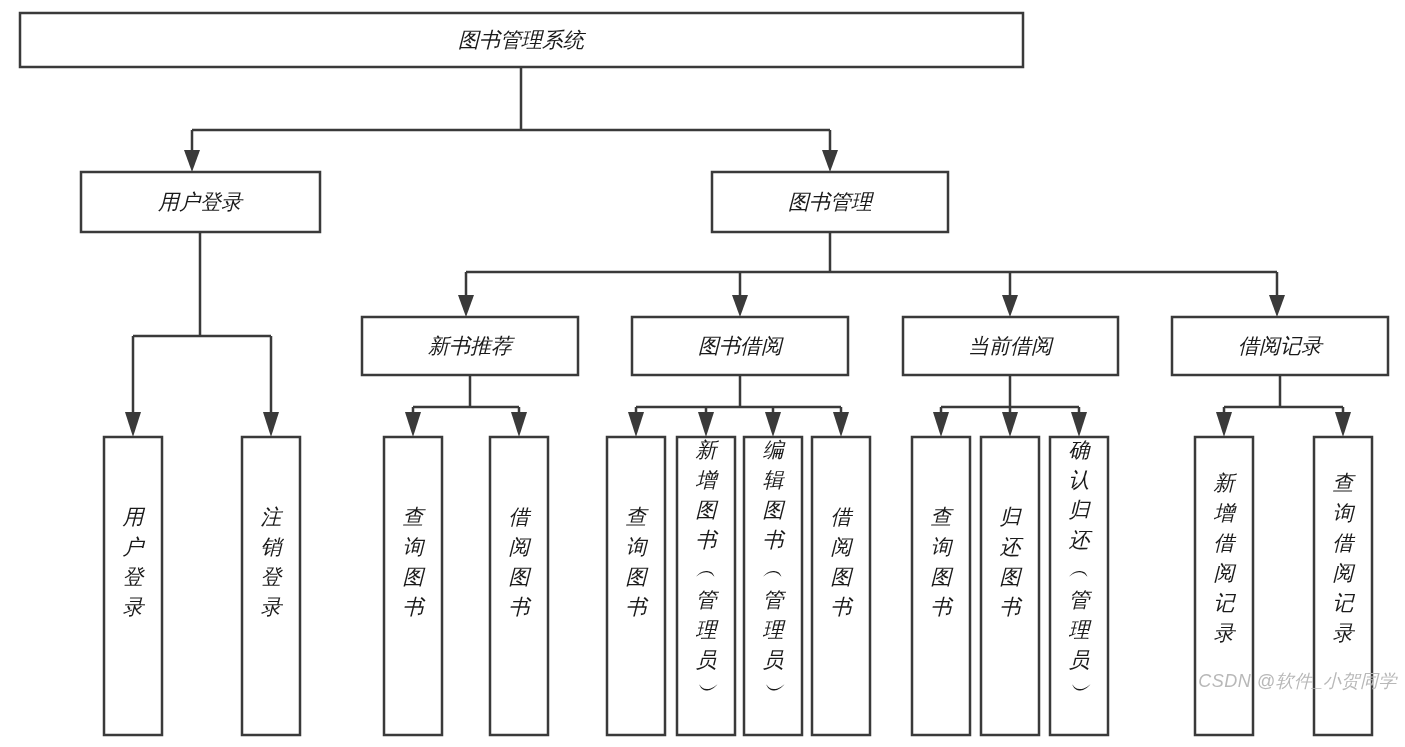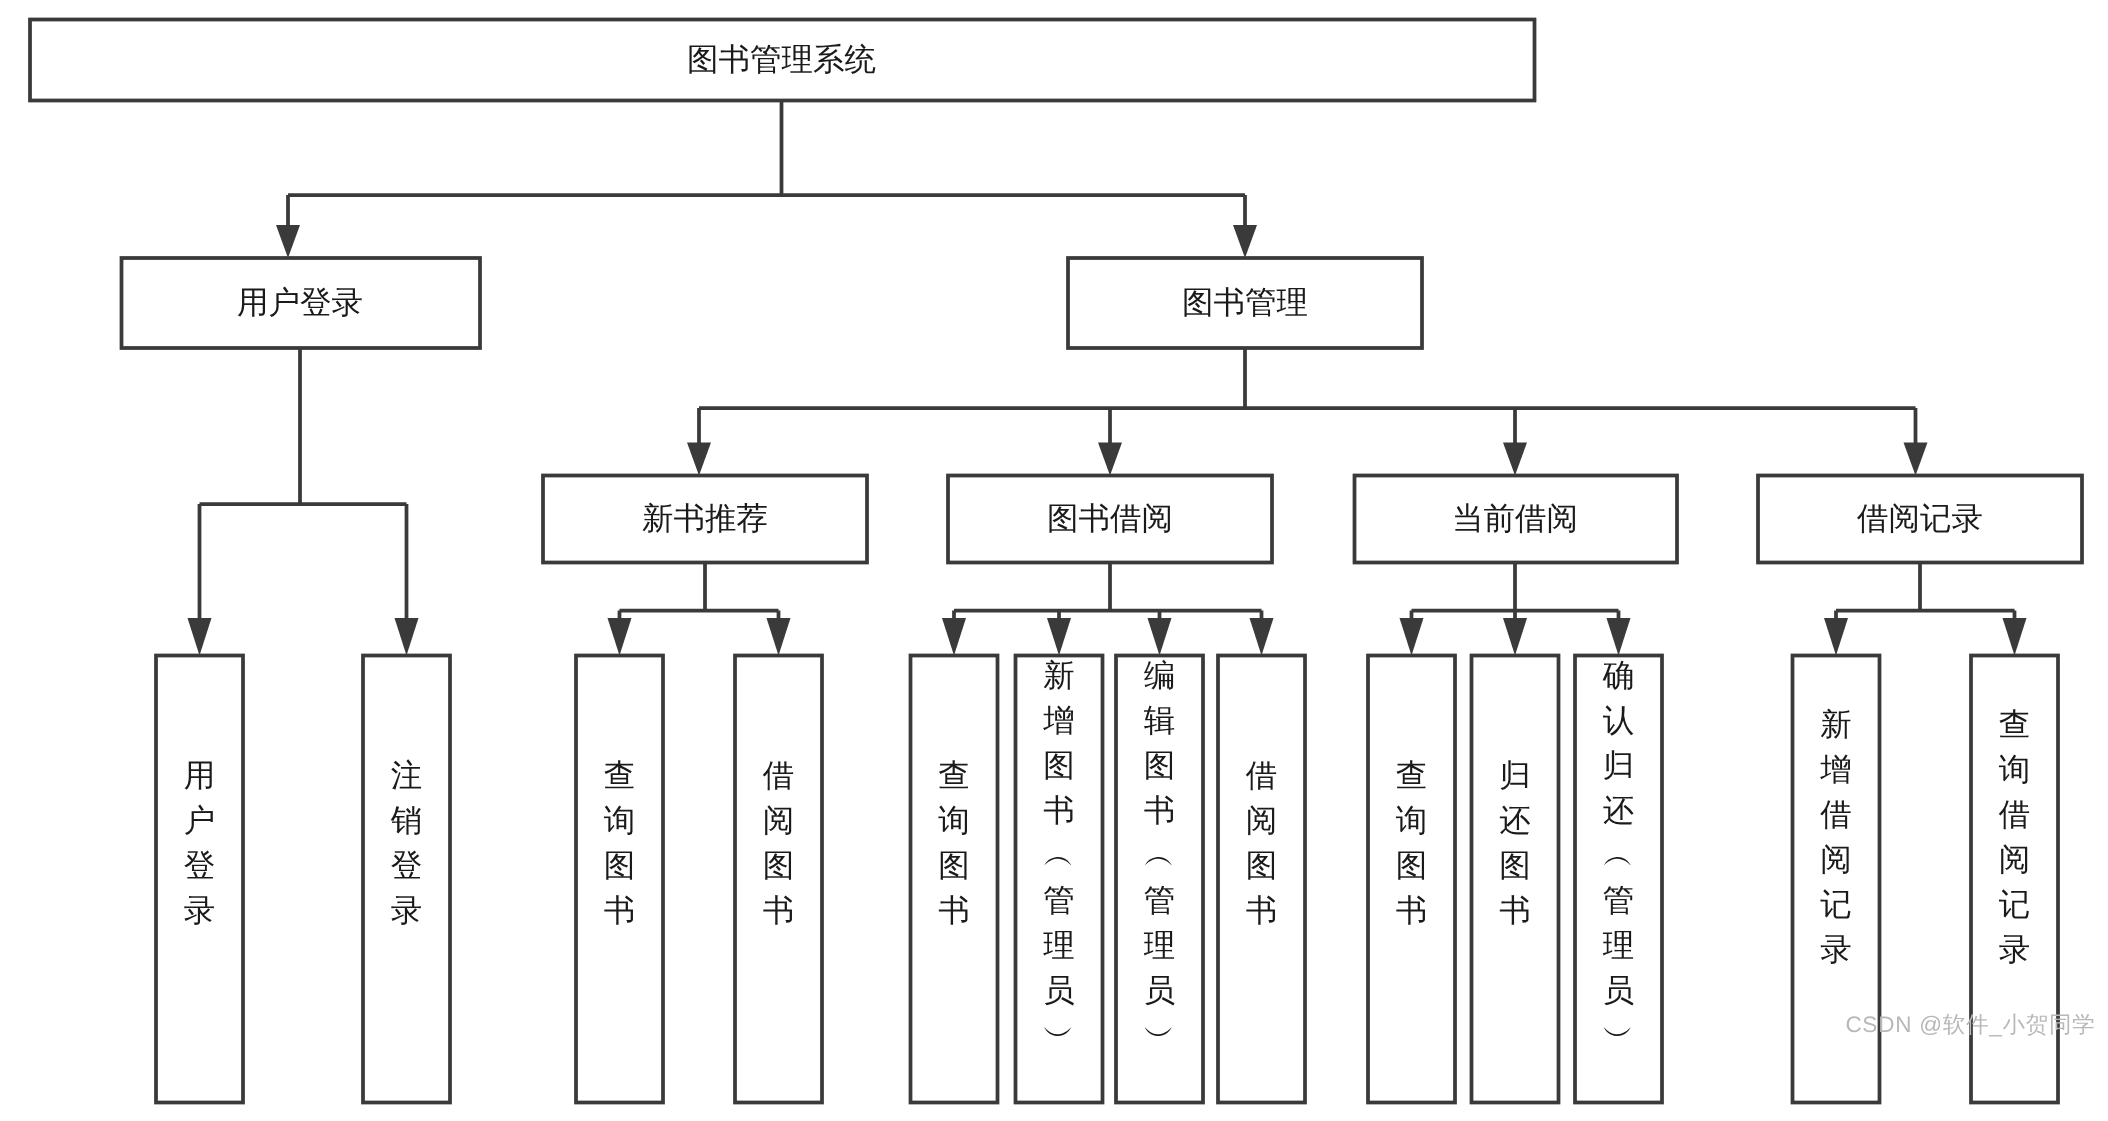--- a/index.html
+++ b/index.html
@@ -13,20 +13,21 @@
     font-family: "Liberation Sans", "DejaVu Sans", sans-serif;
     overflow: hidden;
     position: relative;
   }
   #diagram-root {
     position: absolute;
     left: 0;
     top: 0;
     width: 1405px;
     height: 699px;
+    font-style: italic;
   }
   svg.flowchart {
     display: block;
     width: 1405px;
     height: 747px;
   }
   .node-rect {
     fill: #ffffff;
     stroke: #3a3a3a;
     stroke-width: 2.5;
@@ -51,21 +52,21 @@
   }
   .arrow-head {
     fill: #3a3a3a;
     stroke: none;
   }
   .watermark {
     position: absolute;
     right: 8px;
     bottom: 6px;
     font-family: "Liberation Sans", "DejaVu Sans", sans-serif;
-    font-size: 15px;
+    font-size: 18px;
     color: #b8b8b8;
     white-space: nowrap;
     letter-spacing: 0.5px;
   }
 </style>
 </head>
 <body>
 
 <div id="diagram-root">
   <svg class="flowchart" viewBox="0 0 1405 747" xmlns="http://www.w3.org/2000/svg">

